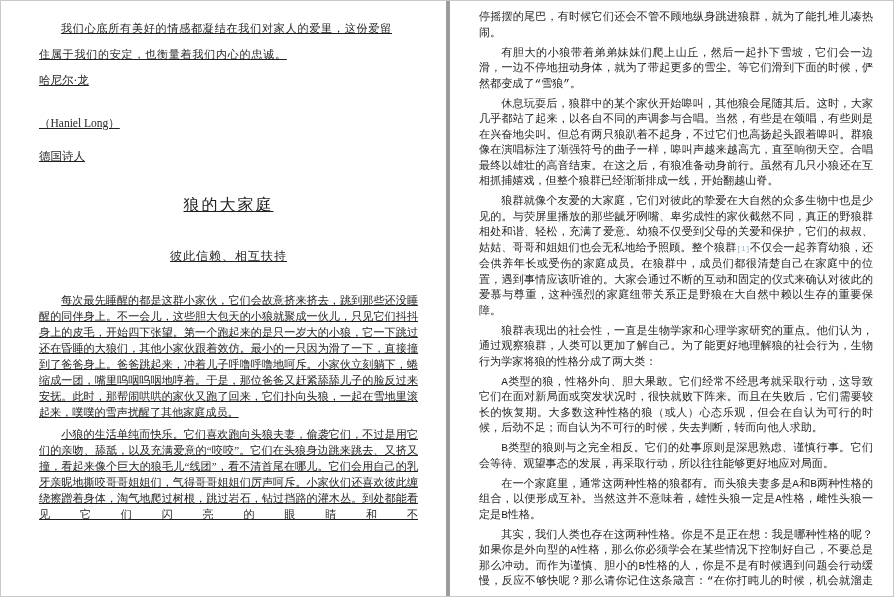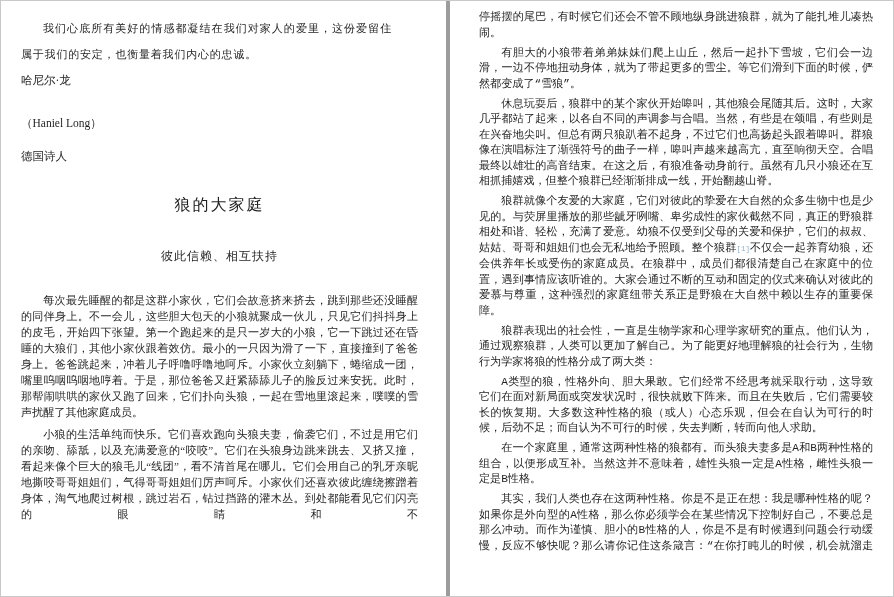--- a/index.html
+++ b/index.html
@@ -13,21 +13,22 @@
     border: 1px solid #c9c9c9;
     overflow: hidden;
     color: #1f1f1f;
   }
 
   .page {
     position: absolute; top: 0; height: 597px; overflow: hidden;
   }
   .page-left {
     left: 0; width: 445px;
-    padding: 14px 28px 0 20px;
+    padding: 14px 28px 0 38px;
+    text-decoration: underline;
   }
   .page-right {
     left: 449px; width: 445px;
     padding: 9px 22px 0 29px;
     font-family: Liberation Mono, monospace;
   }
   .divider {
     position: absolute; top: 0; left: 445px;
     width: 4px; height: 597px;
     background: #9c9c9c;
@@ -92,18 +93,19 @@
   <div class="divider"></div>
 
   <div class="page page-right">
     <div class="body body-right">
       <p class="no-indent">停摇摆的尾巴，有时候它们还会不管不顾地纵身跳进狼群，就为了能扎堆儿凑热闹。</p>
       <p>有胆大的小狼带着弟弟妹妹们爬上山丘，然后一起扑下雪坡，它们会一边滑，一边不停地扭动身体，就为了带起更多的雪尘。等它们滑到下面的时候，俨然都变成了“雪狼”。</p>
       <p>休息玩耍后，狼群中的某个家伙开始嗥叫，其他狼会尾随其后。这时，大家几乎都站了起来，以各自不同的声调参与合唱。当然，有些是在颂唱，有些则是在兴奋地尖叫。但总有两只狼趴着不起身，不过它们也高扬起头跟着嗥叫。群狼像在演唱标注了渐强符号的曲子一样，嗥叫声越来越高亢，直至响彻天空。合唱最终以雄壮的高音结束。在这之后，有狼准备动身前行。虽然有几只小狼还在互相抓捕嬉戏，但整个狼群已经渐渐排成一线，开始翻越山脊。</p>
       <p><span>狼群就像个友爱的大家庭，它们对彼此的挚爱在大自然的众多生物中也是少见的。与荧屏里播放的那些龇牙咧嘴、卑劣成性的家伙截然不同，真正的野狼群相处和谐、轻松，充满了爱意。幼狼不仅受到父母的关爱和保护，它们的叔叔、姑姑、哥哥和姐姐们也会无私地给予照顾。整个狼群</span><span class="footnote-ref">[1]</span><span>不仅会一起养育幼狼，还会供养年长或受伤的家庭成员。在狼群中，成员们都很清楚自己在家庭中的位置，遇到事情应该听谁的。大家会通过不断的互动和固定的仪式来确认对彼此的爱慕与尊重，这种强烈的家庭纽带关系正是野狼在大自然中赖以生存的重要保障。</span></p>
       <p>狼群表现出的社会性，一直是生物学家和心理学家研究的重点。他们认为，通过观察狼群，人类可以更加了解自己。为了能更好地理解狼的社会行为，生物行为学家将狼的性格分成了两大类：</p>
       <p>A类型的狼，性格外向、胆大果敢。它们经常不经思考就采取行动，这导致它们在面对新局面或突发状况时，很快就败下阵来。而且在失败后，它们需要较长的恢复期。大多数这种性格的狼（或人）心态乐观，但会在自认为可行的时候，后劲不足；而自认为不可行的时候，失去判断，转而向他人求助。</p>
+      <p>B类型的狼则与之完全相反。它们的处事原则是深思熟虑、谨慎行事。它们会等待、观望事态的发展，再采取行动，所以往往能够更好地应对局面。</p>
       <p>在一个家庭里，通常这两种性格的狼都有。而头狼夫妻多是A和B两种性格的组合，以便形成互补。当然这并不意味着，雄性头狼一定是A性格，雌性头狼一定是B性格。</p>
       <p class="fill-last">其实，我们人类也存在这两种性格。你是不是正在想：我是哪种性格的呢？如果你是外向型的A性格，那么你必须学会在某些情况下控制好自己，不要总是那么冲动。而作为谨慎、胆小的B性格的人，你是不是有时候遇到问题会行动缓慢，反应不够快呢？那么请你记住这条箴言：“在你打盹儿的时候，机会就溜走</p>
     </div>
   </div>
 
 </div>
 
 </body></html>

